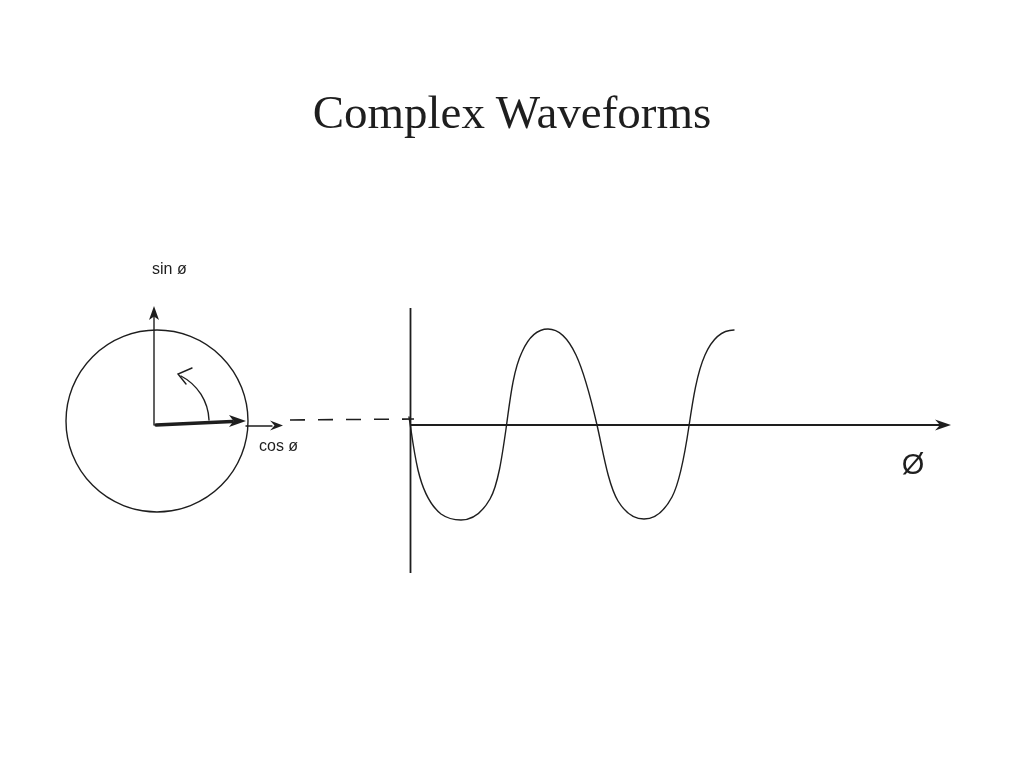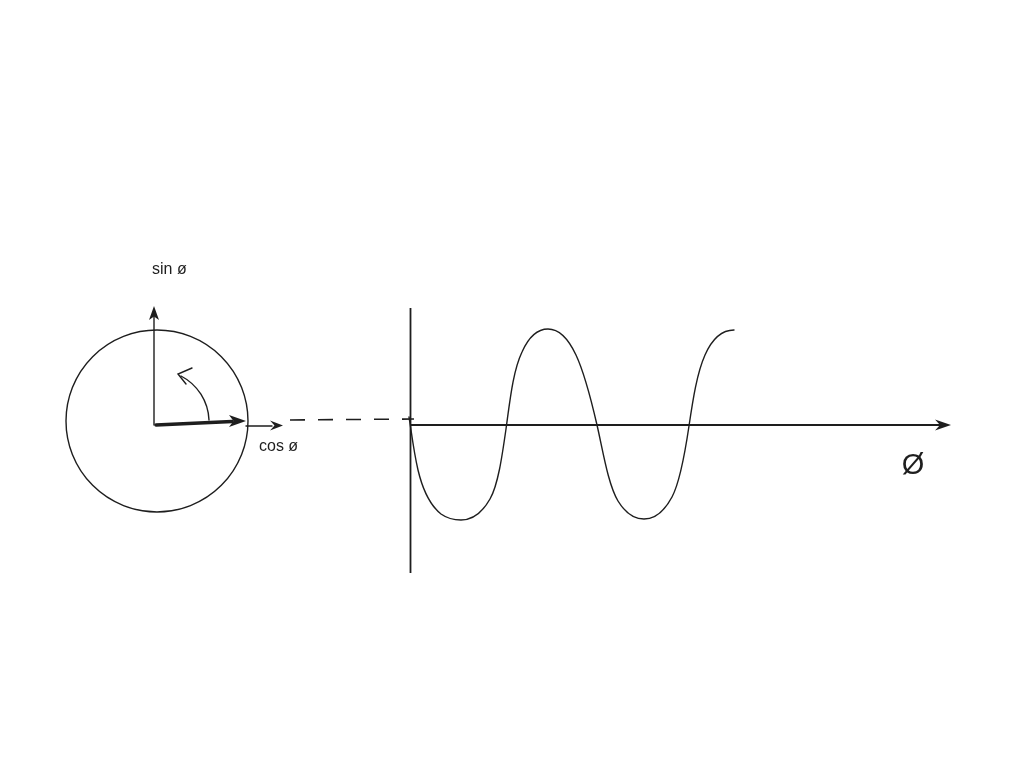--- a/index.html
+++ b/index.html
@@ -31,20 +31,21 @@
   .dash { stroke: var(--ink); fill: none; stroke-width: 1.6; stroke-dasharray: 15 13; }
   .head { fill: var(--ink); stroke: none; }
   .lbl  { fill: var(--ink); font-family: "Liberation Sans", sans-serif; font-size: 16px; }
   .lbl-big { fill: var(--ink); font-family: "Liberation Sans", sans-serif; font-size: 29px; }
 </style>
 </head>
 <body>
 
 <div class="slide">
 
+  <div class="title">Complex Waveforms</div>
 
   <svg class="diagram" width="1024" height="768" viewBox="0 0 1024 768">
 
     <g>
 
       <circle cx="157" cy="421" r="91" class="ln"></circle>
 
       <line x1="154" y1="425" x2="154" y2="314" class="ln"></line>
       <polygon points="154,306 149,320 154,316.5 159,320" class="head"></polygon>
 

